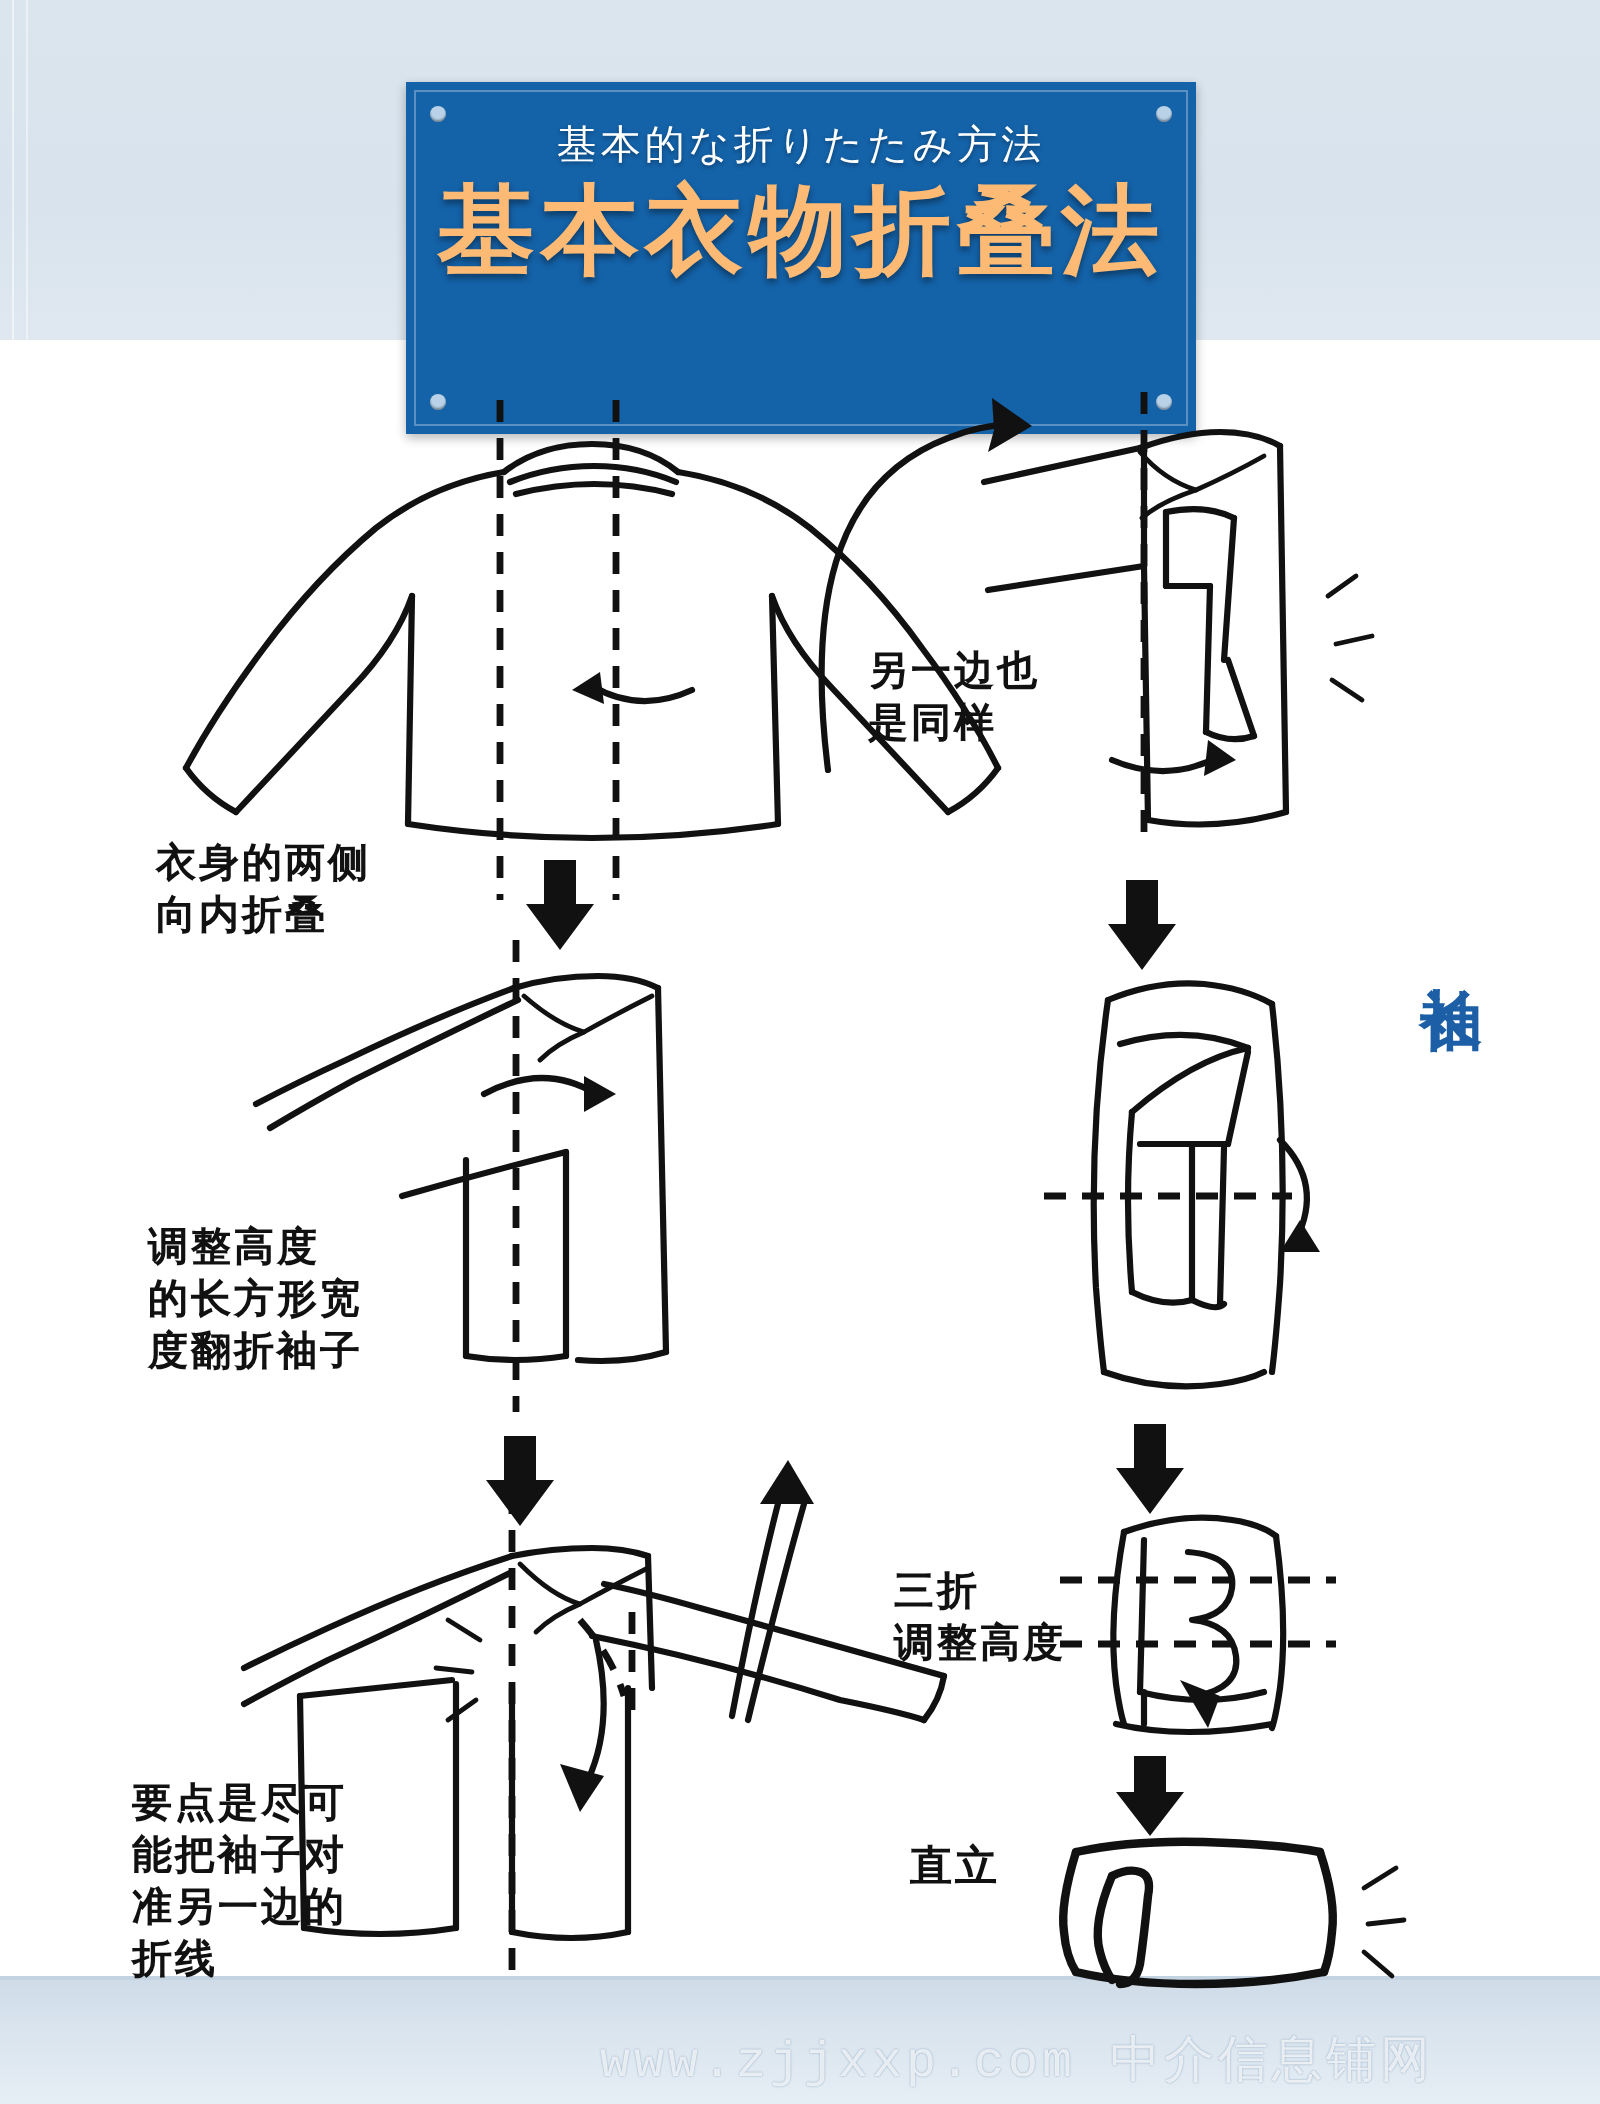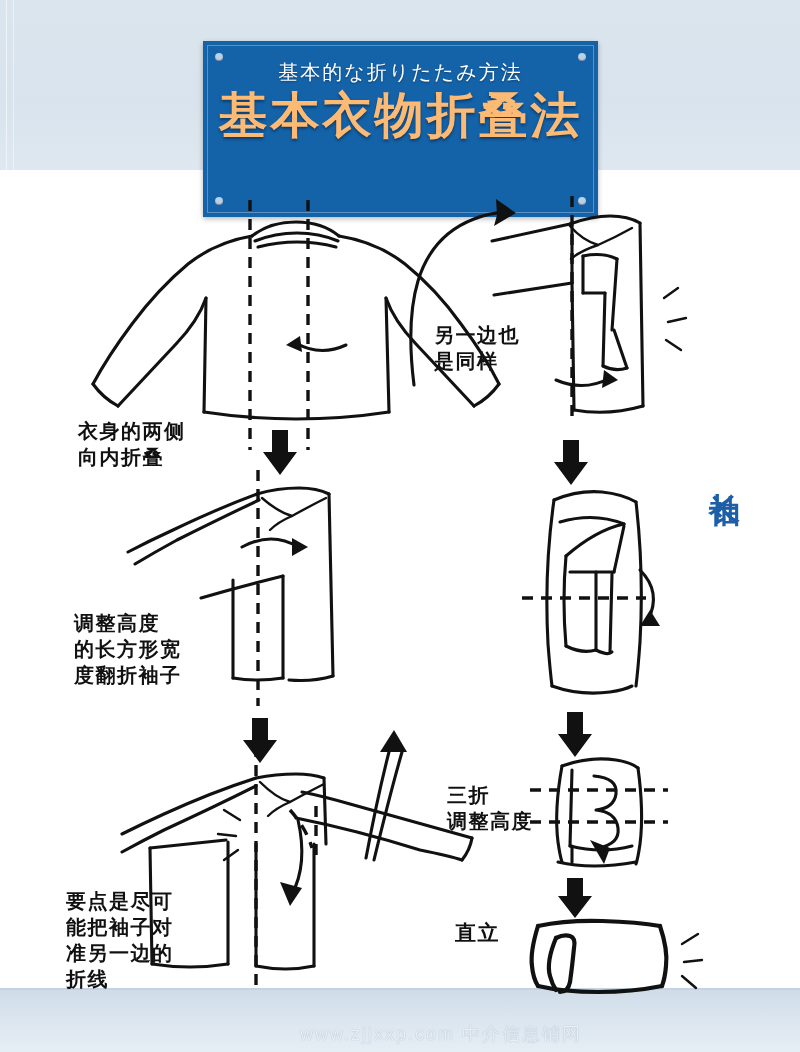--- a/index.html
+++ b/index.html
@@ -77,23 +77,23 @@
   }
 
   
   .footer-text{
     position:absolute;left:0;right:0;bottom:26px;text-align:center;
     color:#1a5aa0;font-size:22px;letter-spacing:3px;
     font-family:"DejaVu Sans","Liberation Sans",sans-serif;
   }
   .watermark{
     position:absolute;left:300px;bottom:6px;width:500px;
-    color:rgba(255,255,255,.80);font-size:18px;letter-spacing:2px;
+    color:rgba(255,255,255,.80);font-size:25px;letter-spacing:2px;
     text-shadow:0 0 1px rgba(120,150,180,.9);
-    font-family:Liberation Sans, sans-serif;
+    font-family:Liberation Mono, monospace;
     white-space:nowrap;pointer-events:none;
   }
 
   svg.art{position:absolute;left:0;top:0;width:800px;height:1052px;pointer-events:none;}
   .ink{fill:none;stroke:#111;stroke-width:3.1;stroke-linecap:round;stroke-linejoin:round;}
   .ink-thin{fill:none;stroke:#111;stroke-width:2.4;stroke-linecap:round;stroke-linejoin:round;}
   .dash{fill:none;stroke:#111;stroke-width:3.4;stroke-linecap:butt;stroke-dasharray:11 8;}
   .solidblk{fill:#111;stroke:none;}
 </style>
 </head>

